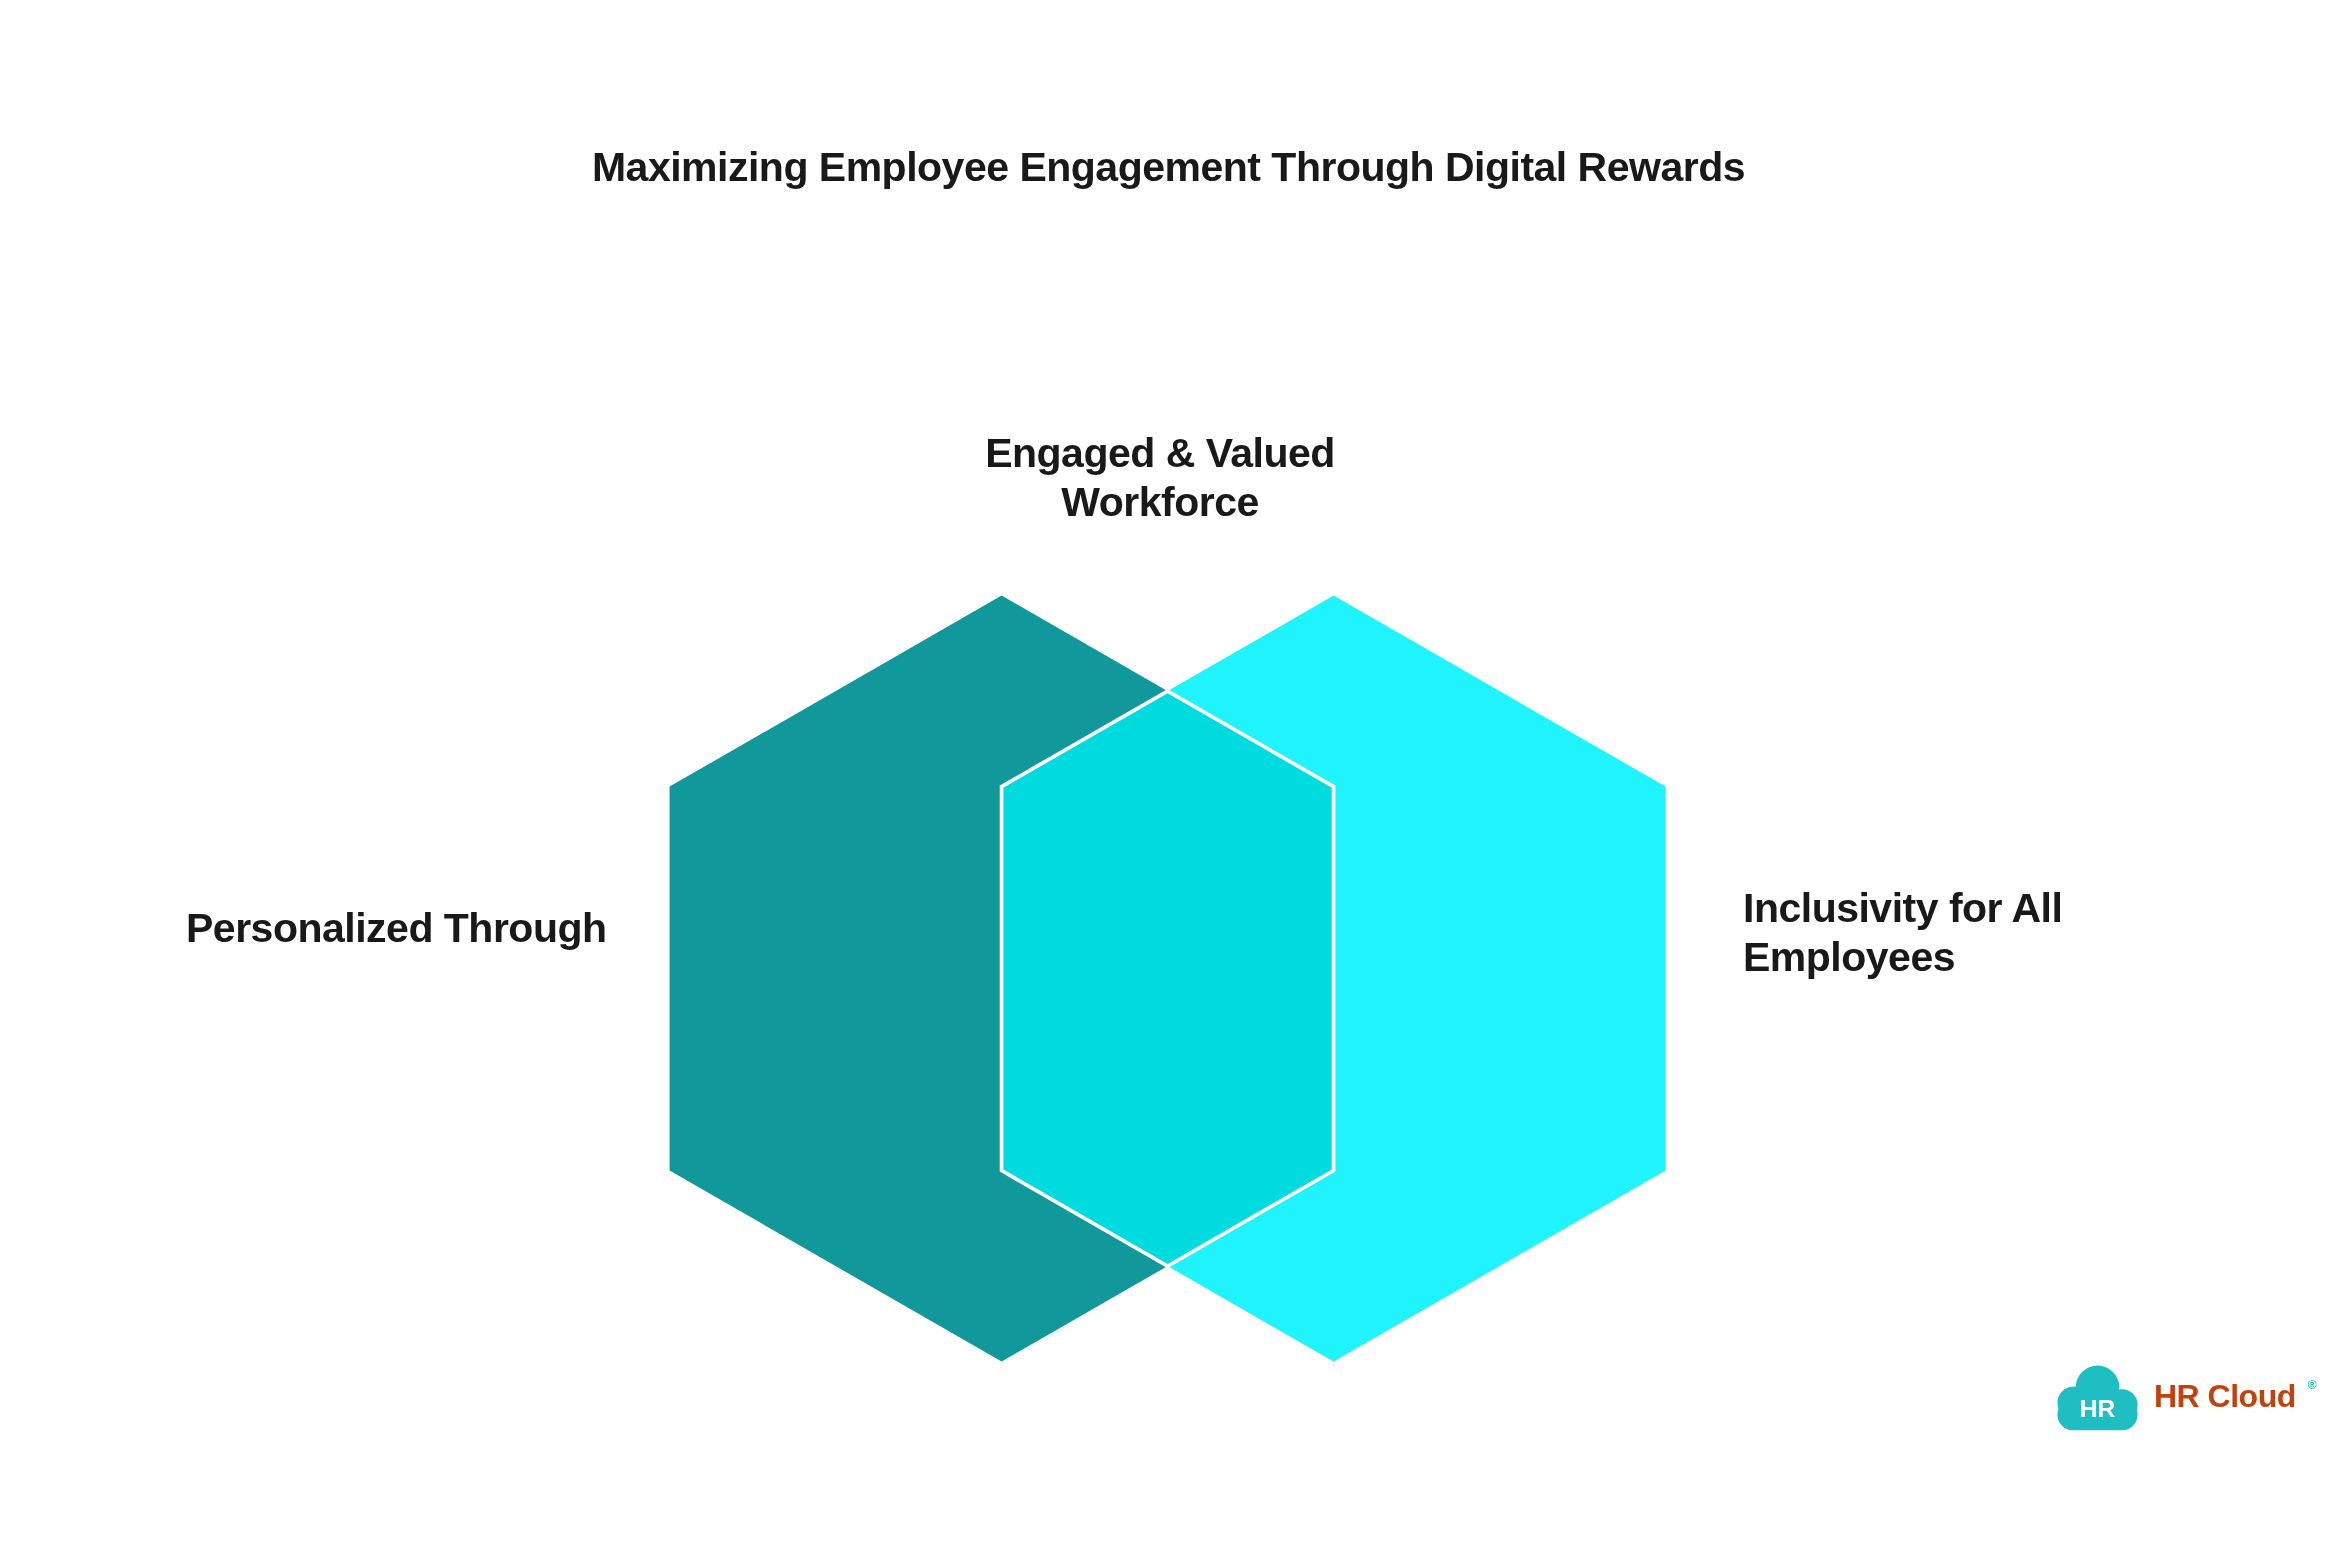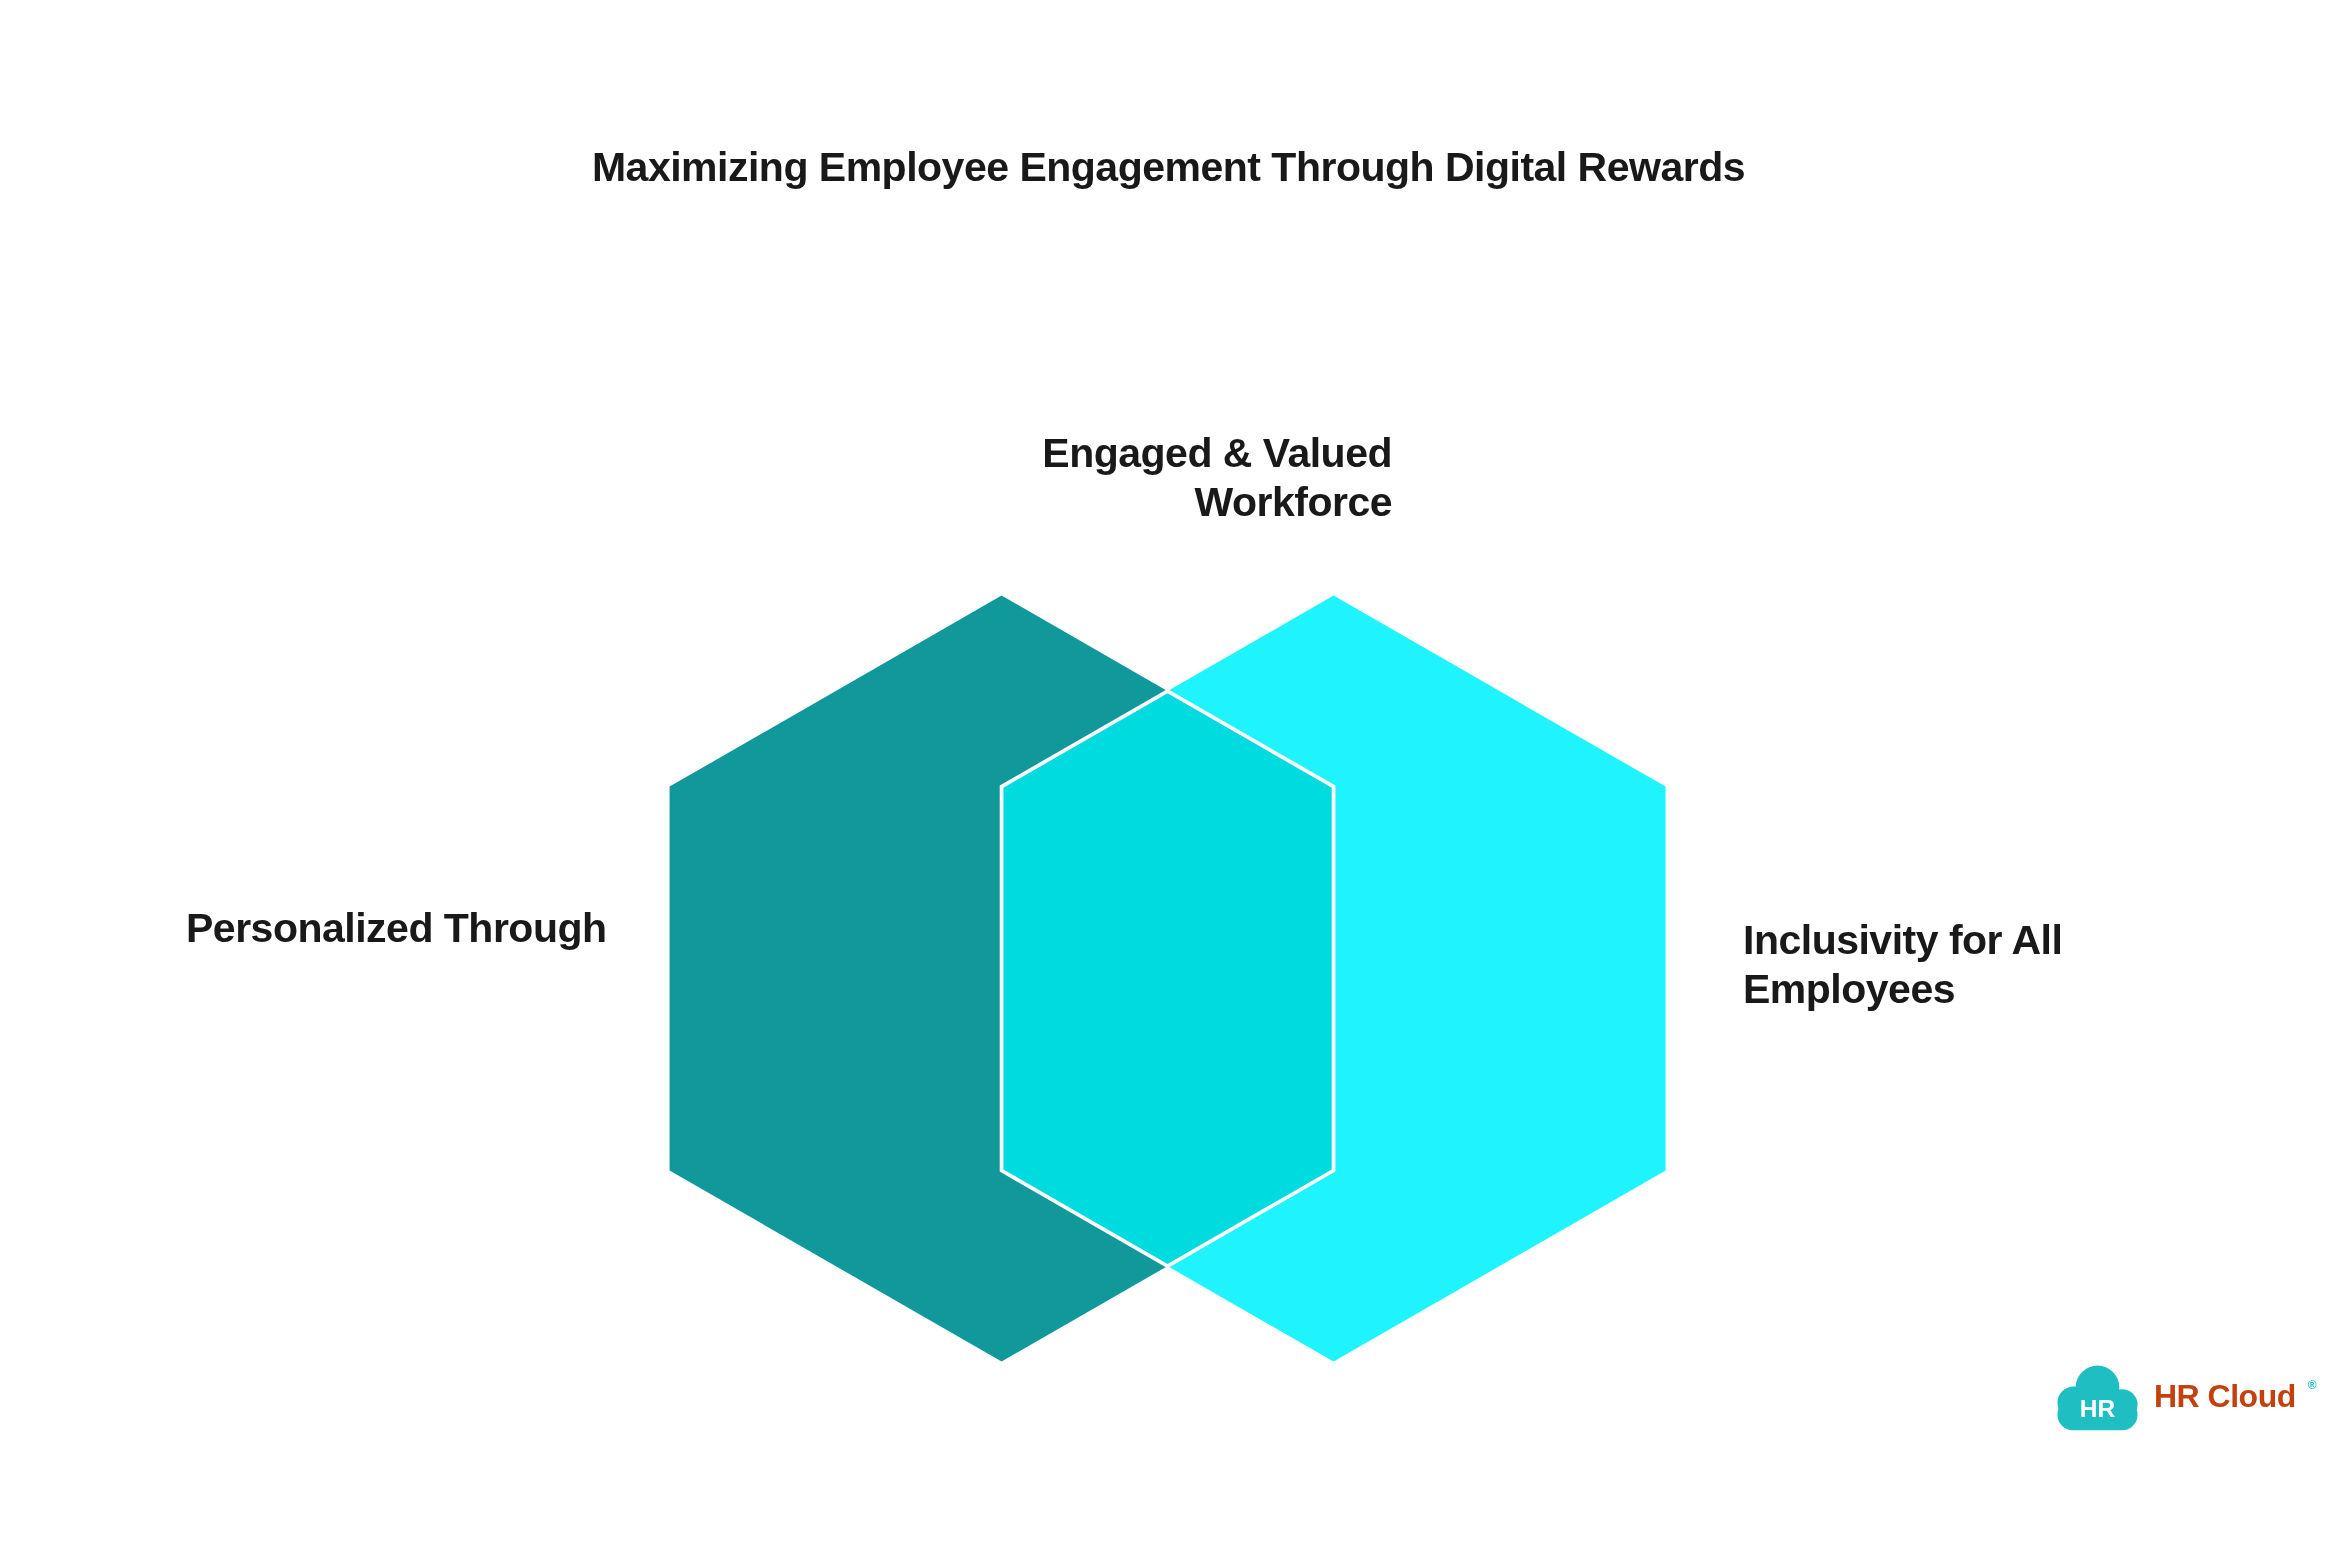--- a/index.html
+++ b/index.html
@@ -35,30 +35,30 @@
     position: absolute;
     font-size: 41px;
     font-weight: 700;
     letter-spacing: -0.5px;
     line-height: 1.2;
   }
   .top-label {
     left: 928px;
     top: 429px;
     width: 464px;
-    text-align: right;
+    text-align: center;
   }
   .left-label {
     left: 186px;
     top: 904px;
     white-space: nowrap;
   }
   .right-label {
     left: 1743px;
-    top: 916px;
+    top: 884px;
     width: 390px;
     text-align: left;
   }
   .logo {
     position: absolute;
     left: 2052px;
     top: 1362px;
     display: flex;
     align-items: center;
     gap: 11px;

